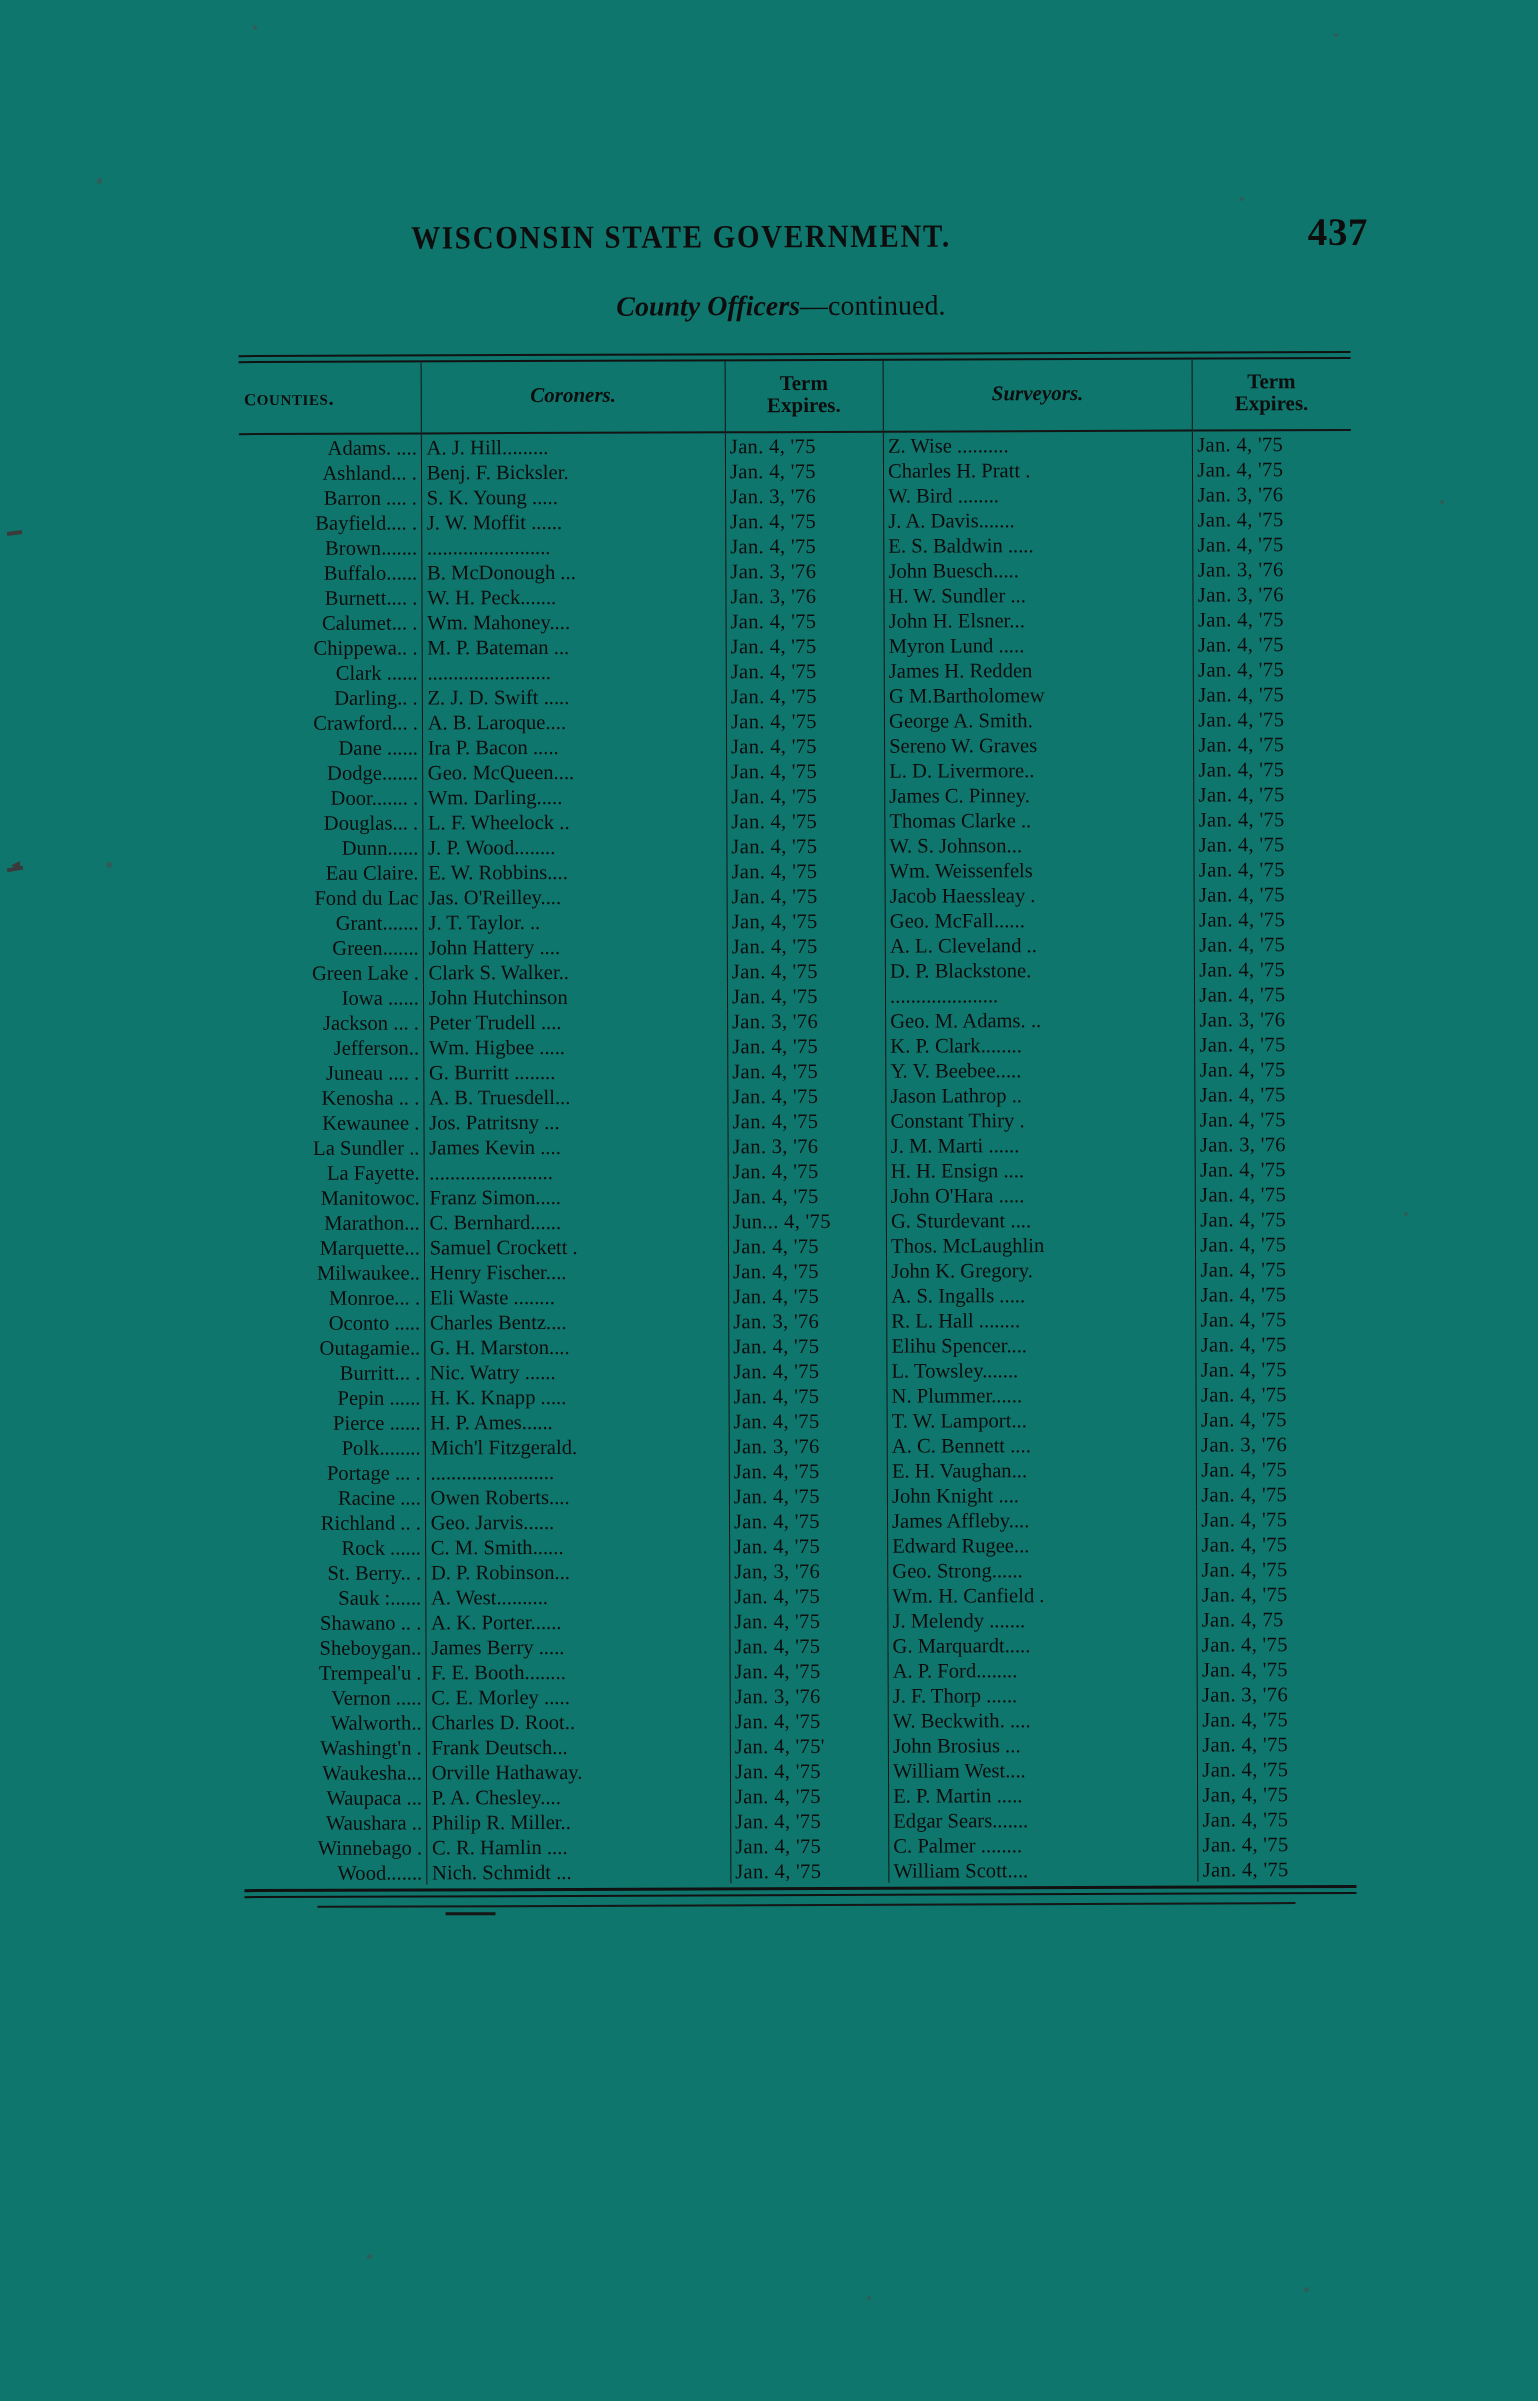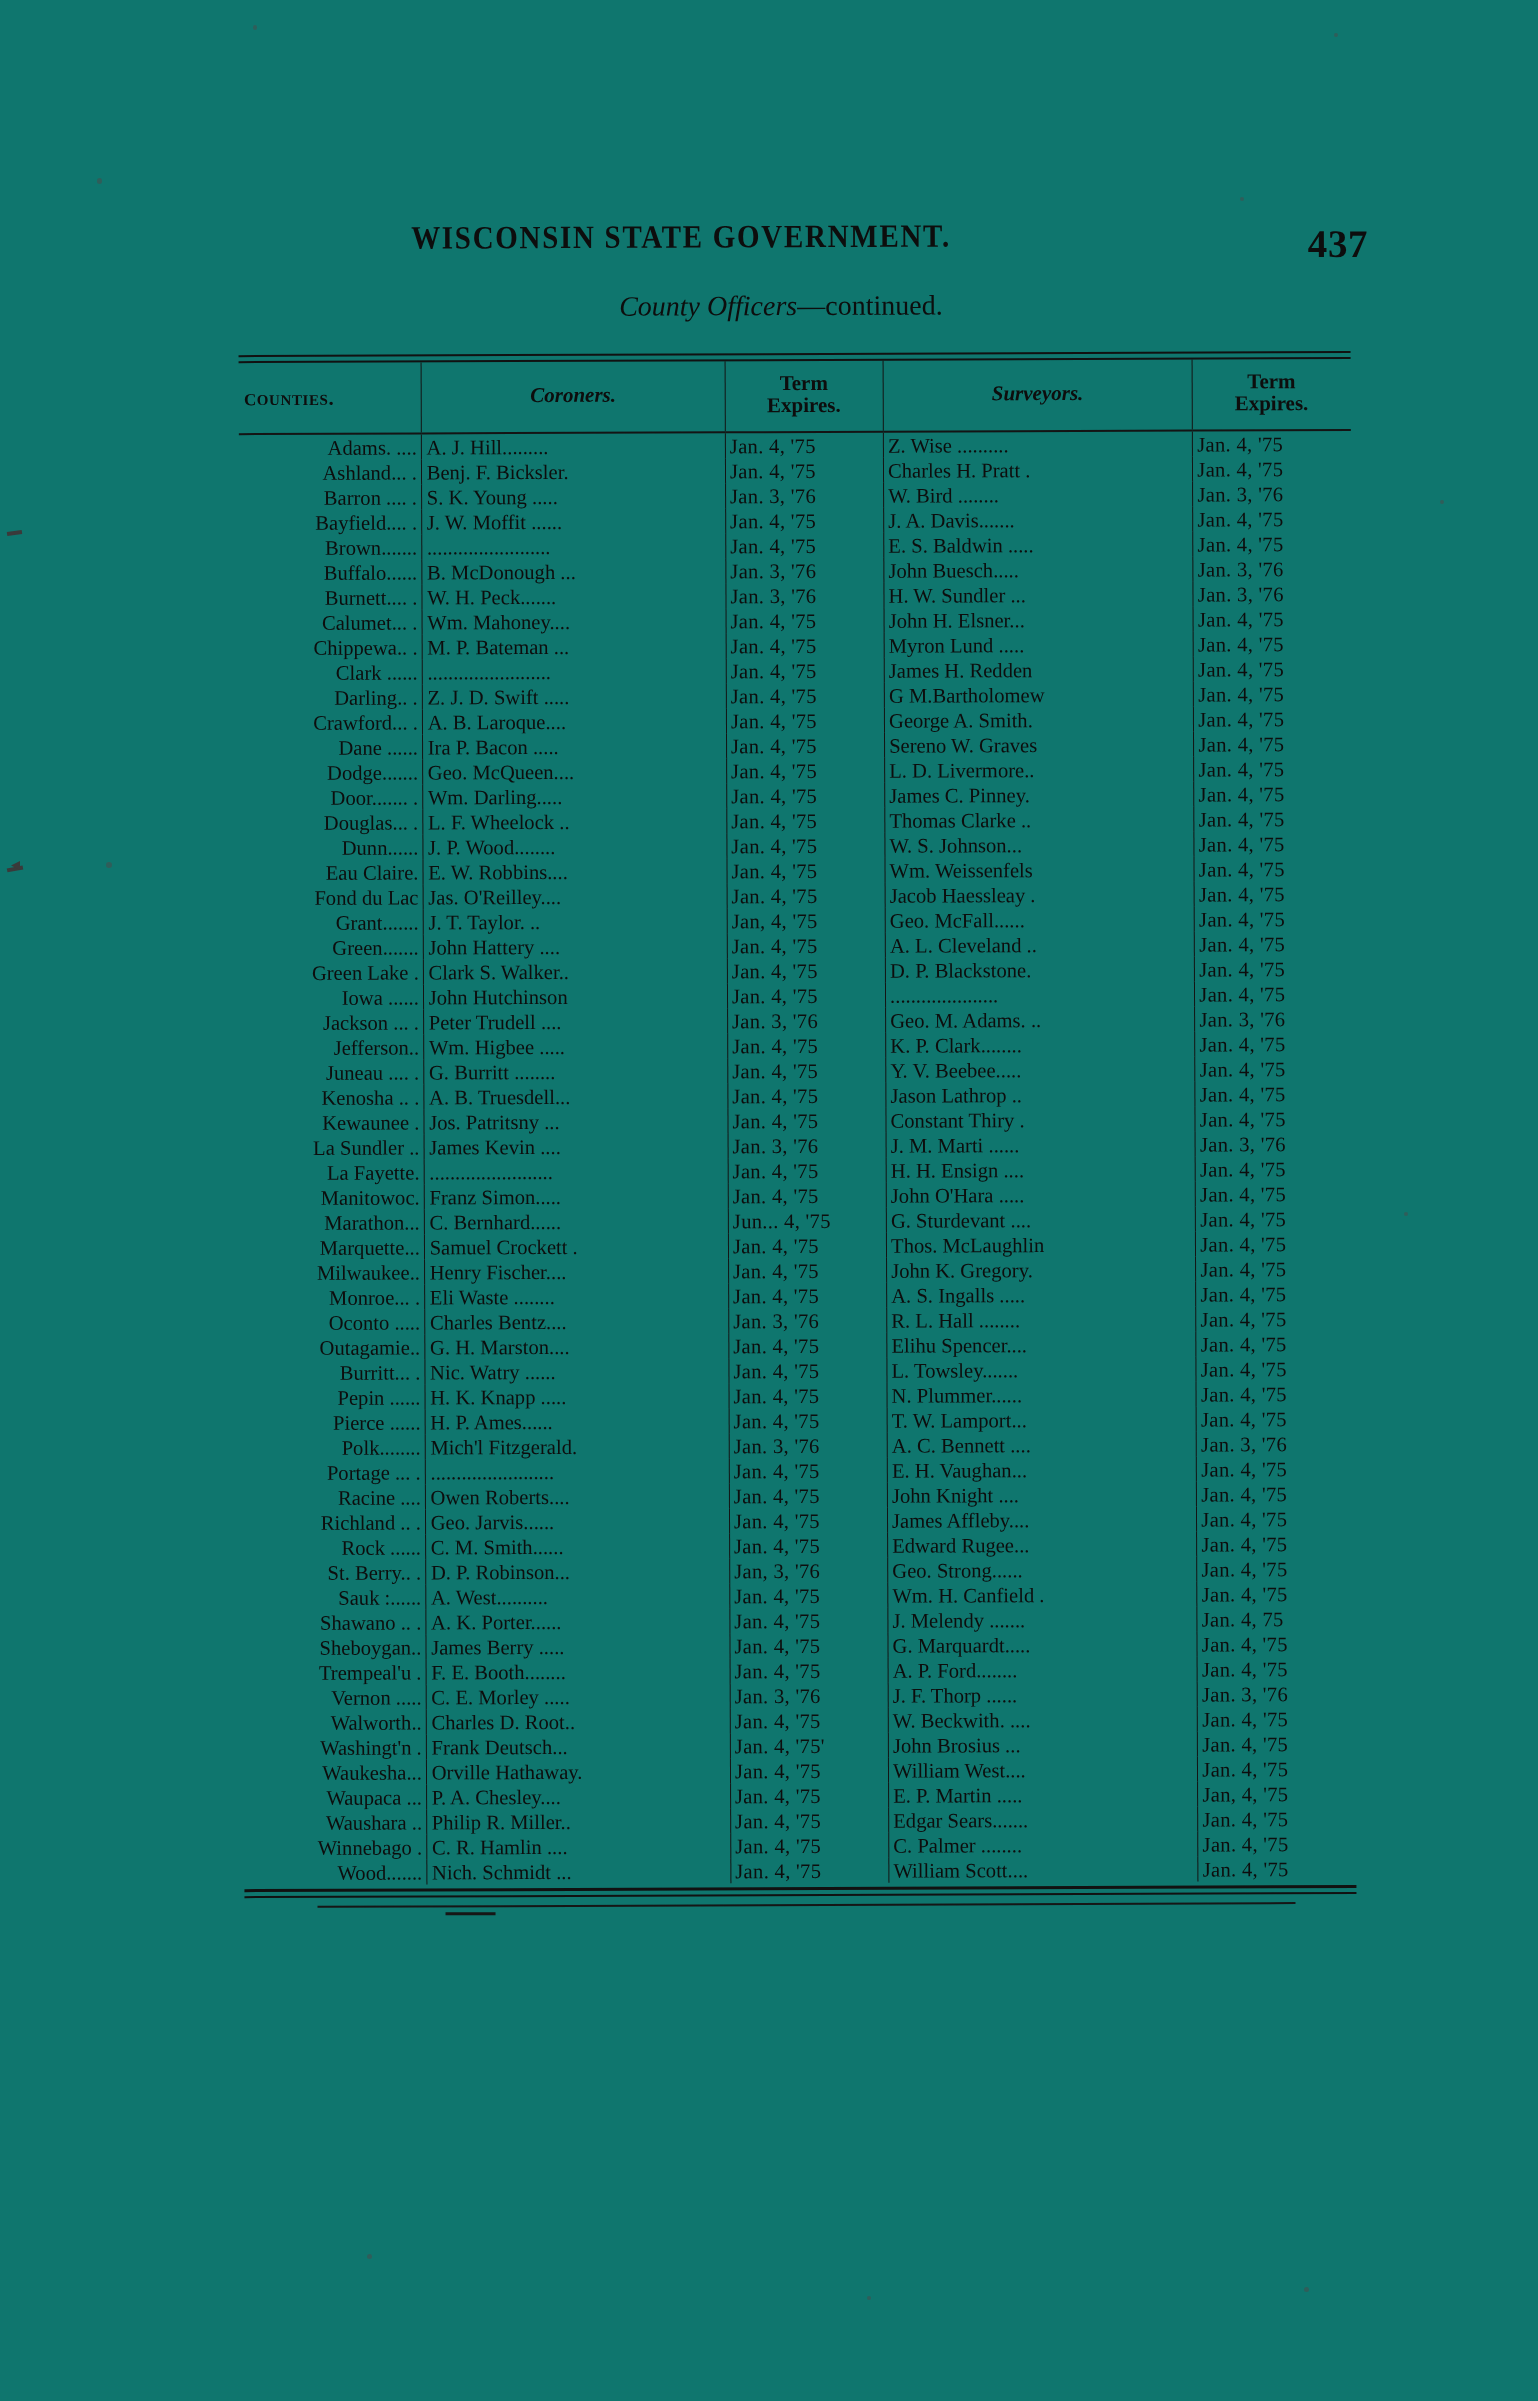--- a/index.html
+++ b/index.html
@@ -52,38 +52,38 @@
     font-size: 29px;
     letter-spacing: 1.7px;
     font-weight: 700;
     white-space: nowrap;
     transform: scaleY(1.12);
     transform-origin: left top;
   }
   .runhead .folio {
     position: absolute;
     right: 10px;
-    top: 12px;
+    top: 0px;
     font-size: 39px;
     font-weight: 700;
     letter-spacing: 0.6px;
     font-family: "Liberation Serif", "DejaVu Serif", serif;
   }
 
   
   .caption {
     text-align: center;
     margin-top: 12.2px;
     margin-left: -39px;
     font-size: 28px;
     white-space: nowrap;
   }
   .caption .ital {
     font-style: italic;
-    font-weight: 400;
+    font-weight: 700;
   }
   .caption .roman {
     font-style: normal;
   }
 
   
   .tablewrap {
     margin-top: 31px;
     position: relative;
   }

